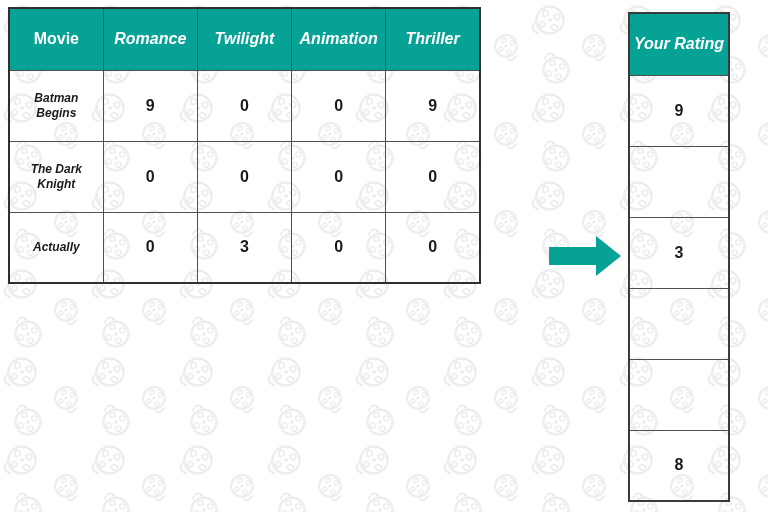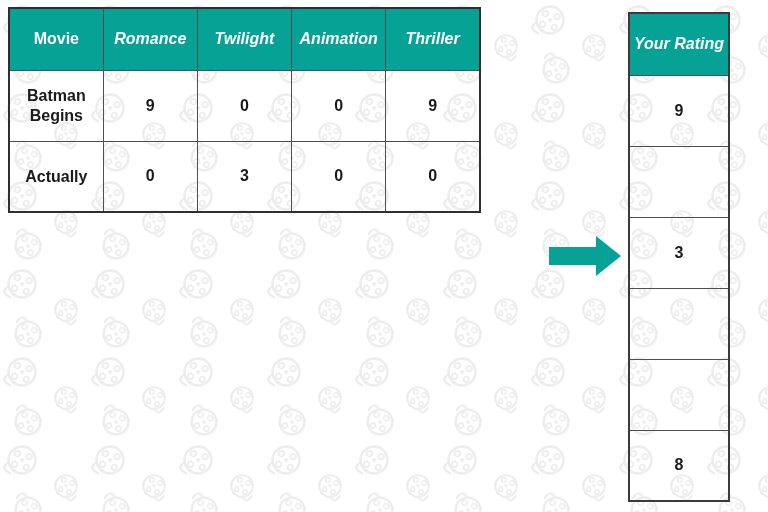--- a/index.html
+++ b/index.html
@@ -41,23 +41,24 @@
     font-size:16px;
     color:#1a1a1a;
   }
 
   .matrix-table {
     left:8px; top:7px; width:473px;
     border:2px solid #2f2f2f;
   }
   .matrix-table td { height:71px; }
   .matrix-table td.movie-cell {
-    font-size:16px;
+    font-size:12px;
     line-height:1.2;
     padding:0 10px;
+    font-style:italic;
   }
 
   .rating-table {
     left:628px; top:12px; width:102px;
     border:2px solid #3a3a3a;
   }
   .rating-table td { height:71px; }
 
   .arrow-icon {
     position:absolute; left:549px; top:236px;
@@ -101,20 +102,27 @@
     </thead>
     <tbody>
         <tr>
           <td class="movie-cell">Batman Begins</td>
           <td>9</td>
           <td>0</td>
           <td>0</td>
           <td>9</td>
         </tr>
         <tr>
+          <td class="movie-cell">The Dark Knight</td>
+          <td>0</td>
+          <td>0</td>
+          <td>0</td>
+          <td>0</td>
+        </tr>
+        <tr>
           <td class="movie-cell">Actually</td>
           <td>0</td>
           <td>3</td>
           <td>0</td>
           <td>0</td>
         </tr>
       </tbody>
   </table>
 
   <svg class="arrow-icon" width="72" height="40" viewBox="0 0 72 40" xmlns="http://www.w3.org/2000/svg">

